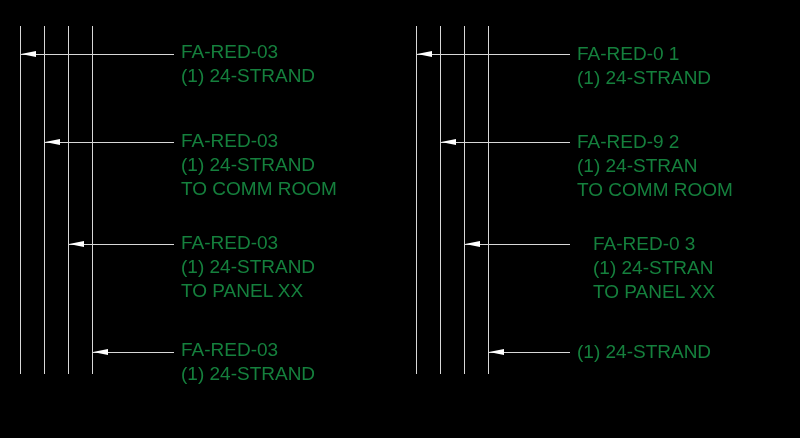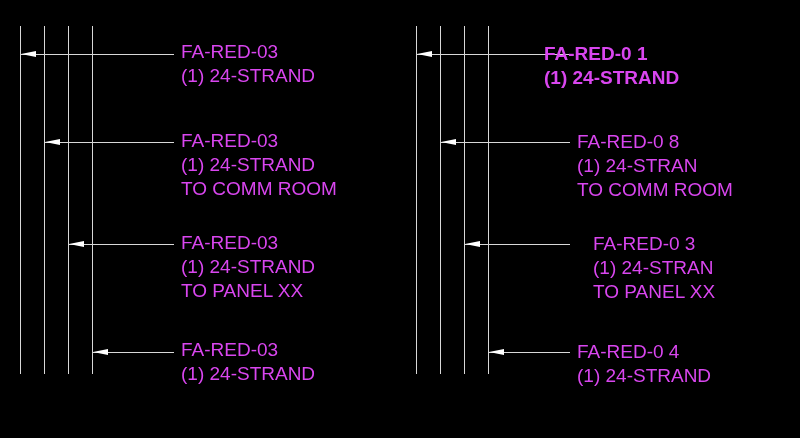--- a/index.html
+++ b/index.html
@@ -14,21 +14,21 @@
     .leader {
       position: absolute; height: 1px; background: #d8d8d8;
     }
     .arrow {
       position: absolute; width: 0; height: 0;
       border-top: 3px solid transparent;
       border-bottom: 3px solid transparent;
       border-right: 15px solid #ffffff;
     }
     .label {
-      position: absolute; color: #d946ef;
+      position: absolute; color: #15803d;
       font-size: 19px; line-height: 24px; white-space: nowrap;
     }
     .label div { height: 24px; }
   </style>
 </head>
 <body>
 
 <div>
   <div class="vline" style="left:20px;top:26px;height:348px;"></div>
   <div class="vline" style="left:44px;top:26px;height:348px;"></div>
@@ -67,40 +67,39 @@
 </div>
 
 <div>
   <div class="vline" style="left:416px;top:26px;height:348px;"></div>
   <div class="vline" style="left:440px;top:26px;height:348px;"></div>
   <div class="vline" style="left:464px;top:26px;height:348px;"></div>
   <div class="vline" style="left:488px;top:26px;height:348px;"></div>
 
   <div class="leader" style="left:417px;top:54px;width:153px;"></div>
   <div class="arrow" style="left:417px;top:51px;"></div>
-  <div class="label" style="left:544px;top:42px;font-weight:bold;">
+  <div class="label" style="left:577px;top:42px;">
     <div>FA-RED-0 1</div>
     <div>(1) 24-STRAND</div>
   </div>
 
   <div class="leader" style="left:441px;top:142px;width:129px;"></div>
   <div class="arrow" style="left:441px;top:139px;"></div>
   <div class="label" style="left:577px;top:130px;">
-    <div>FA-RED-0 8</div>
+    <div>FA-RED-9 2</div>
     <div>(1) 24-STRAN</div>
     <div>TO COMM ROOM</div>
   </div>
 
   <div class="leader" style="left:465px;top:244px;width:105px;"></div>
   <div class="arrow" style="left:465px;top:241px;"></div>
   <div class="label" style="left:593px;top:232px;">
     <div>FA-RED-0 3</div>
     <div>(1) 24-STRAN</div>
     <div>TO PANEL XX</div>
   </div>
 
   <div class="leader" style="left:489px;top:352px;width:81px;"></div>
   <div class="arrow" style="left:489px;top:349px;"></div>
   <div class="label" style="left:577px;top:340px;">
-    <div>FA-RED-0 4</div>
     <div>(1) 24-STRAND</div>
   </div>
 </div>
 
 </body></html>

